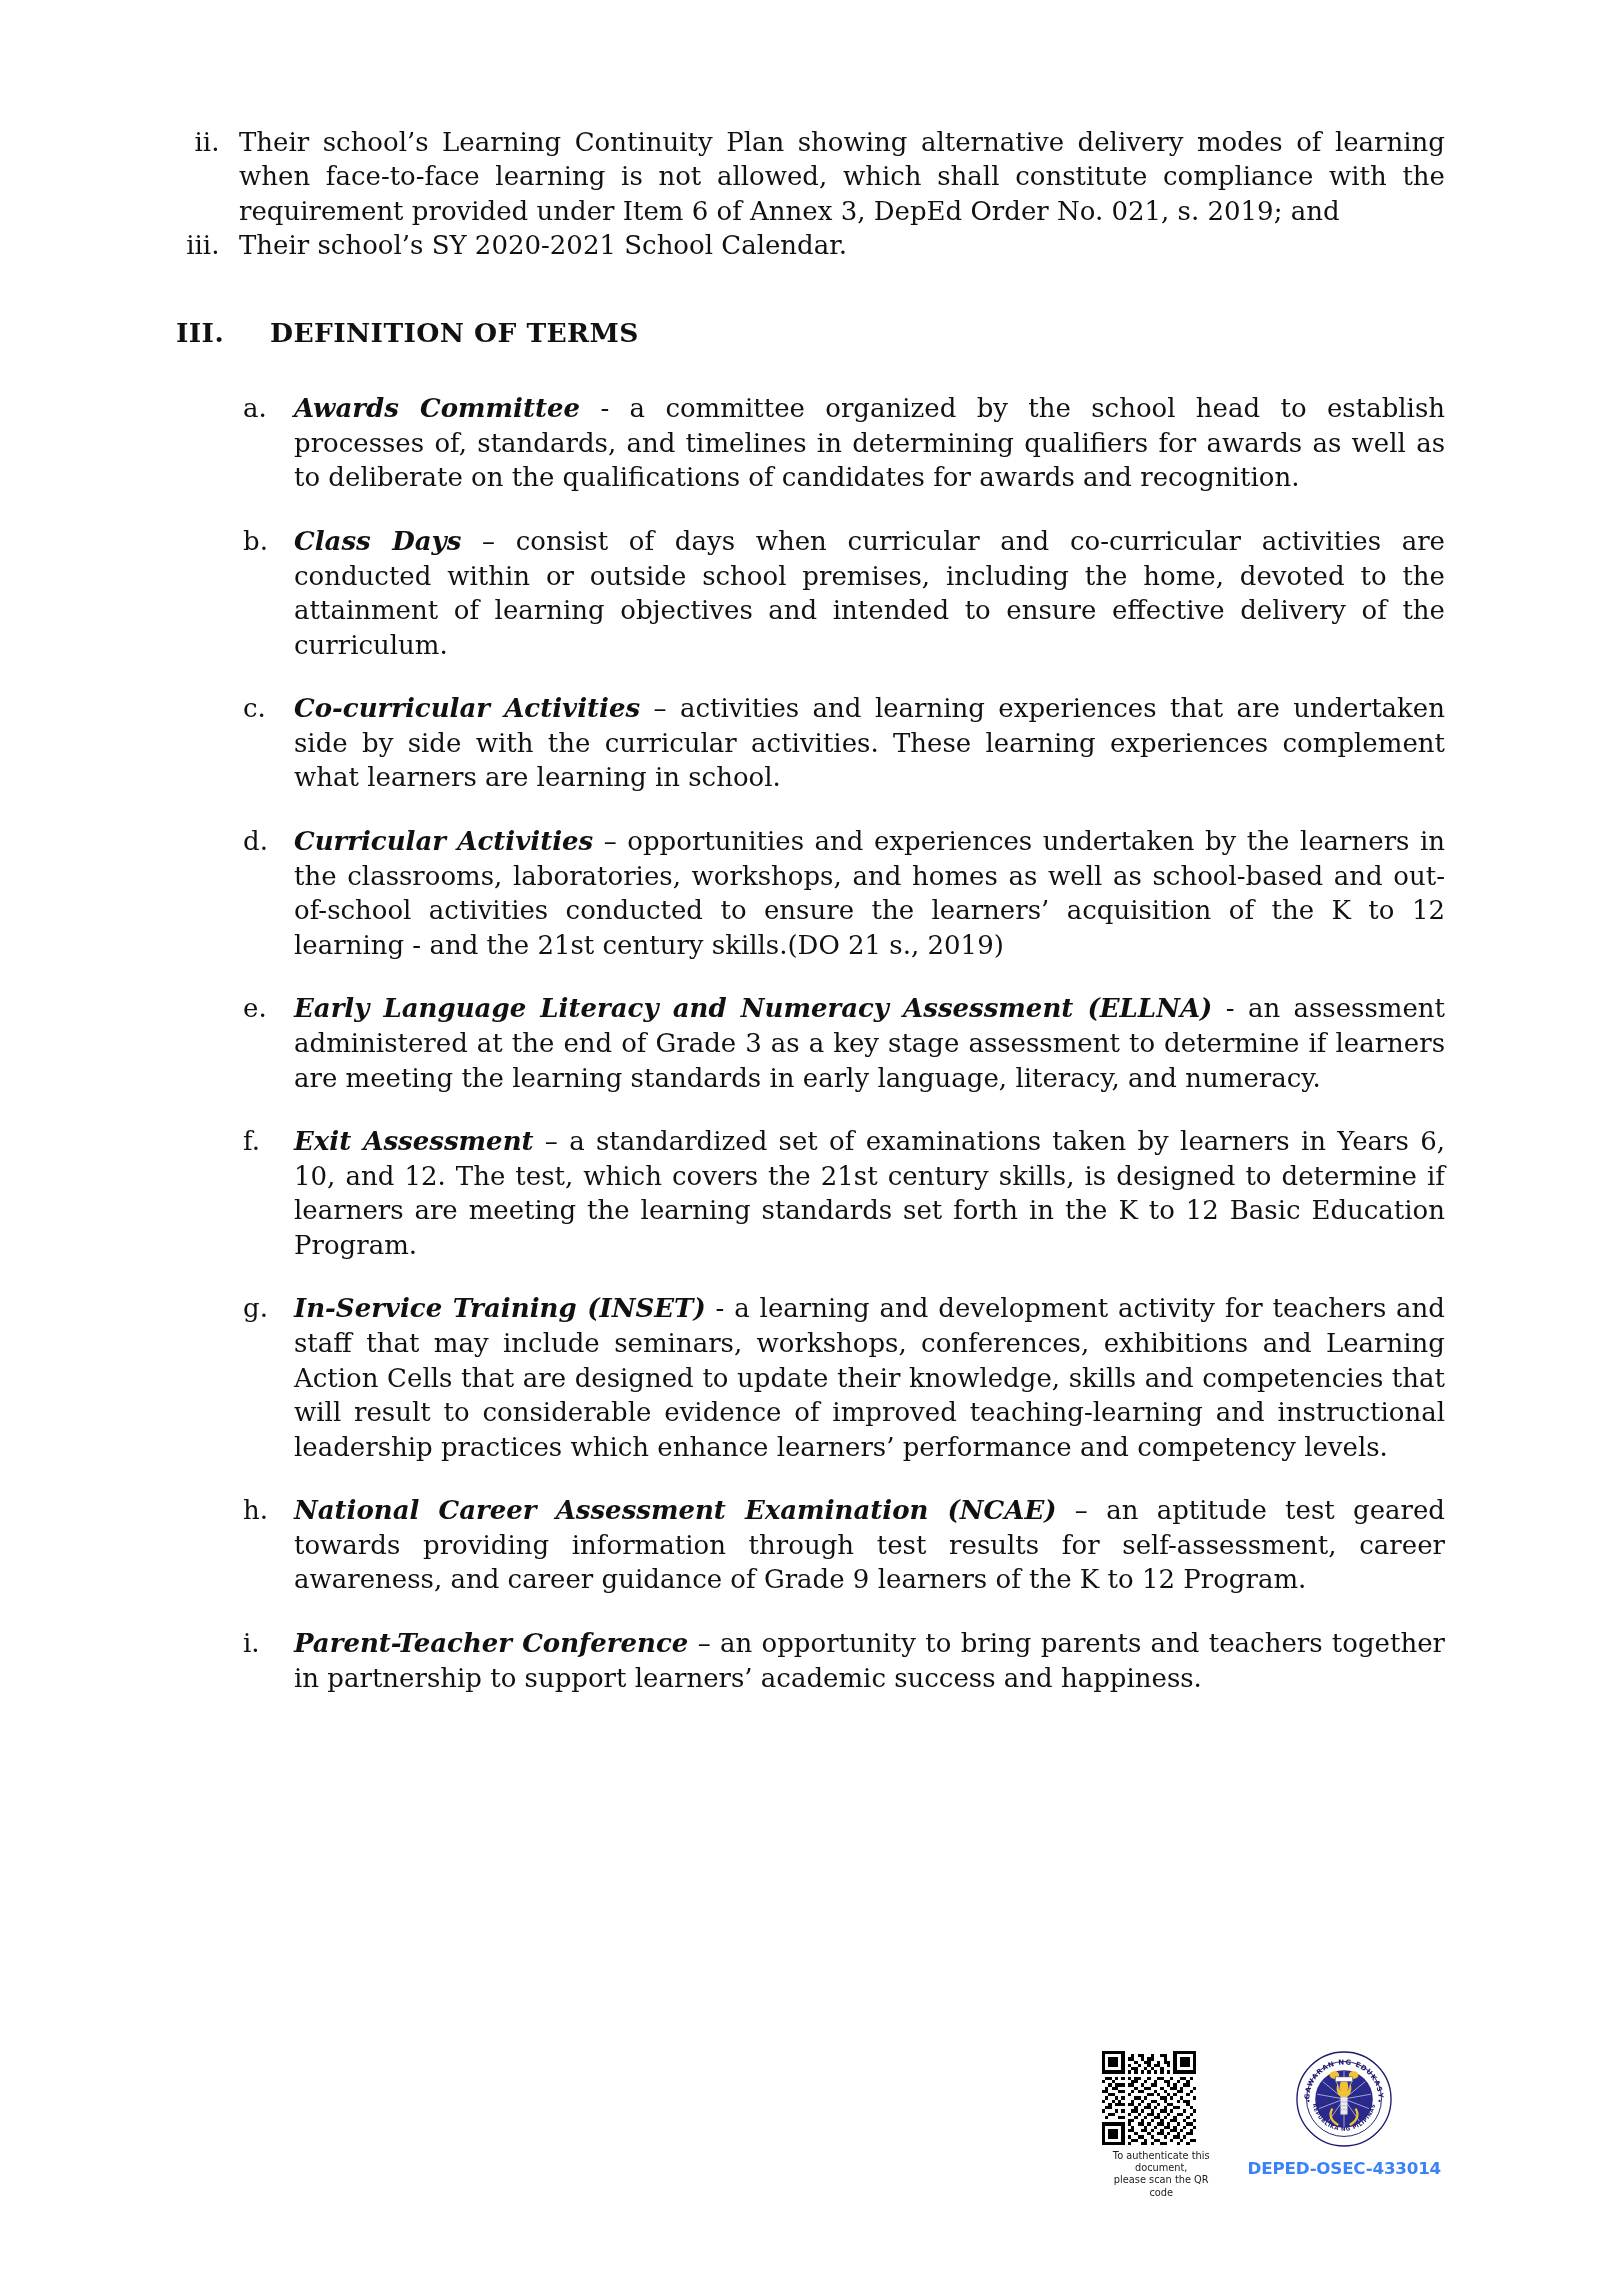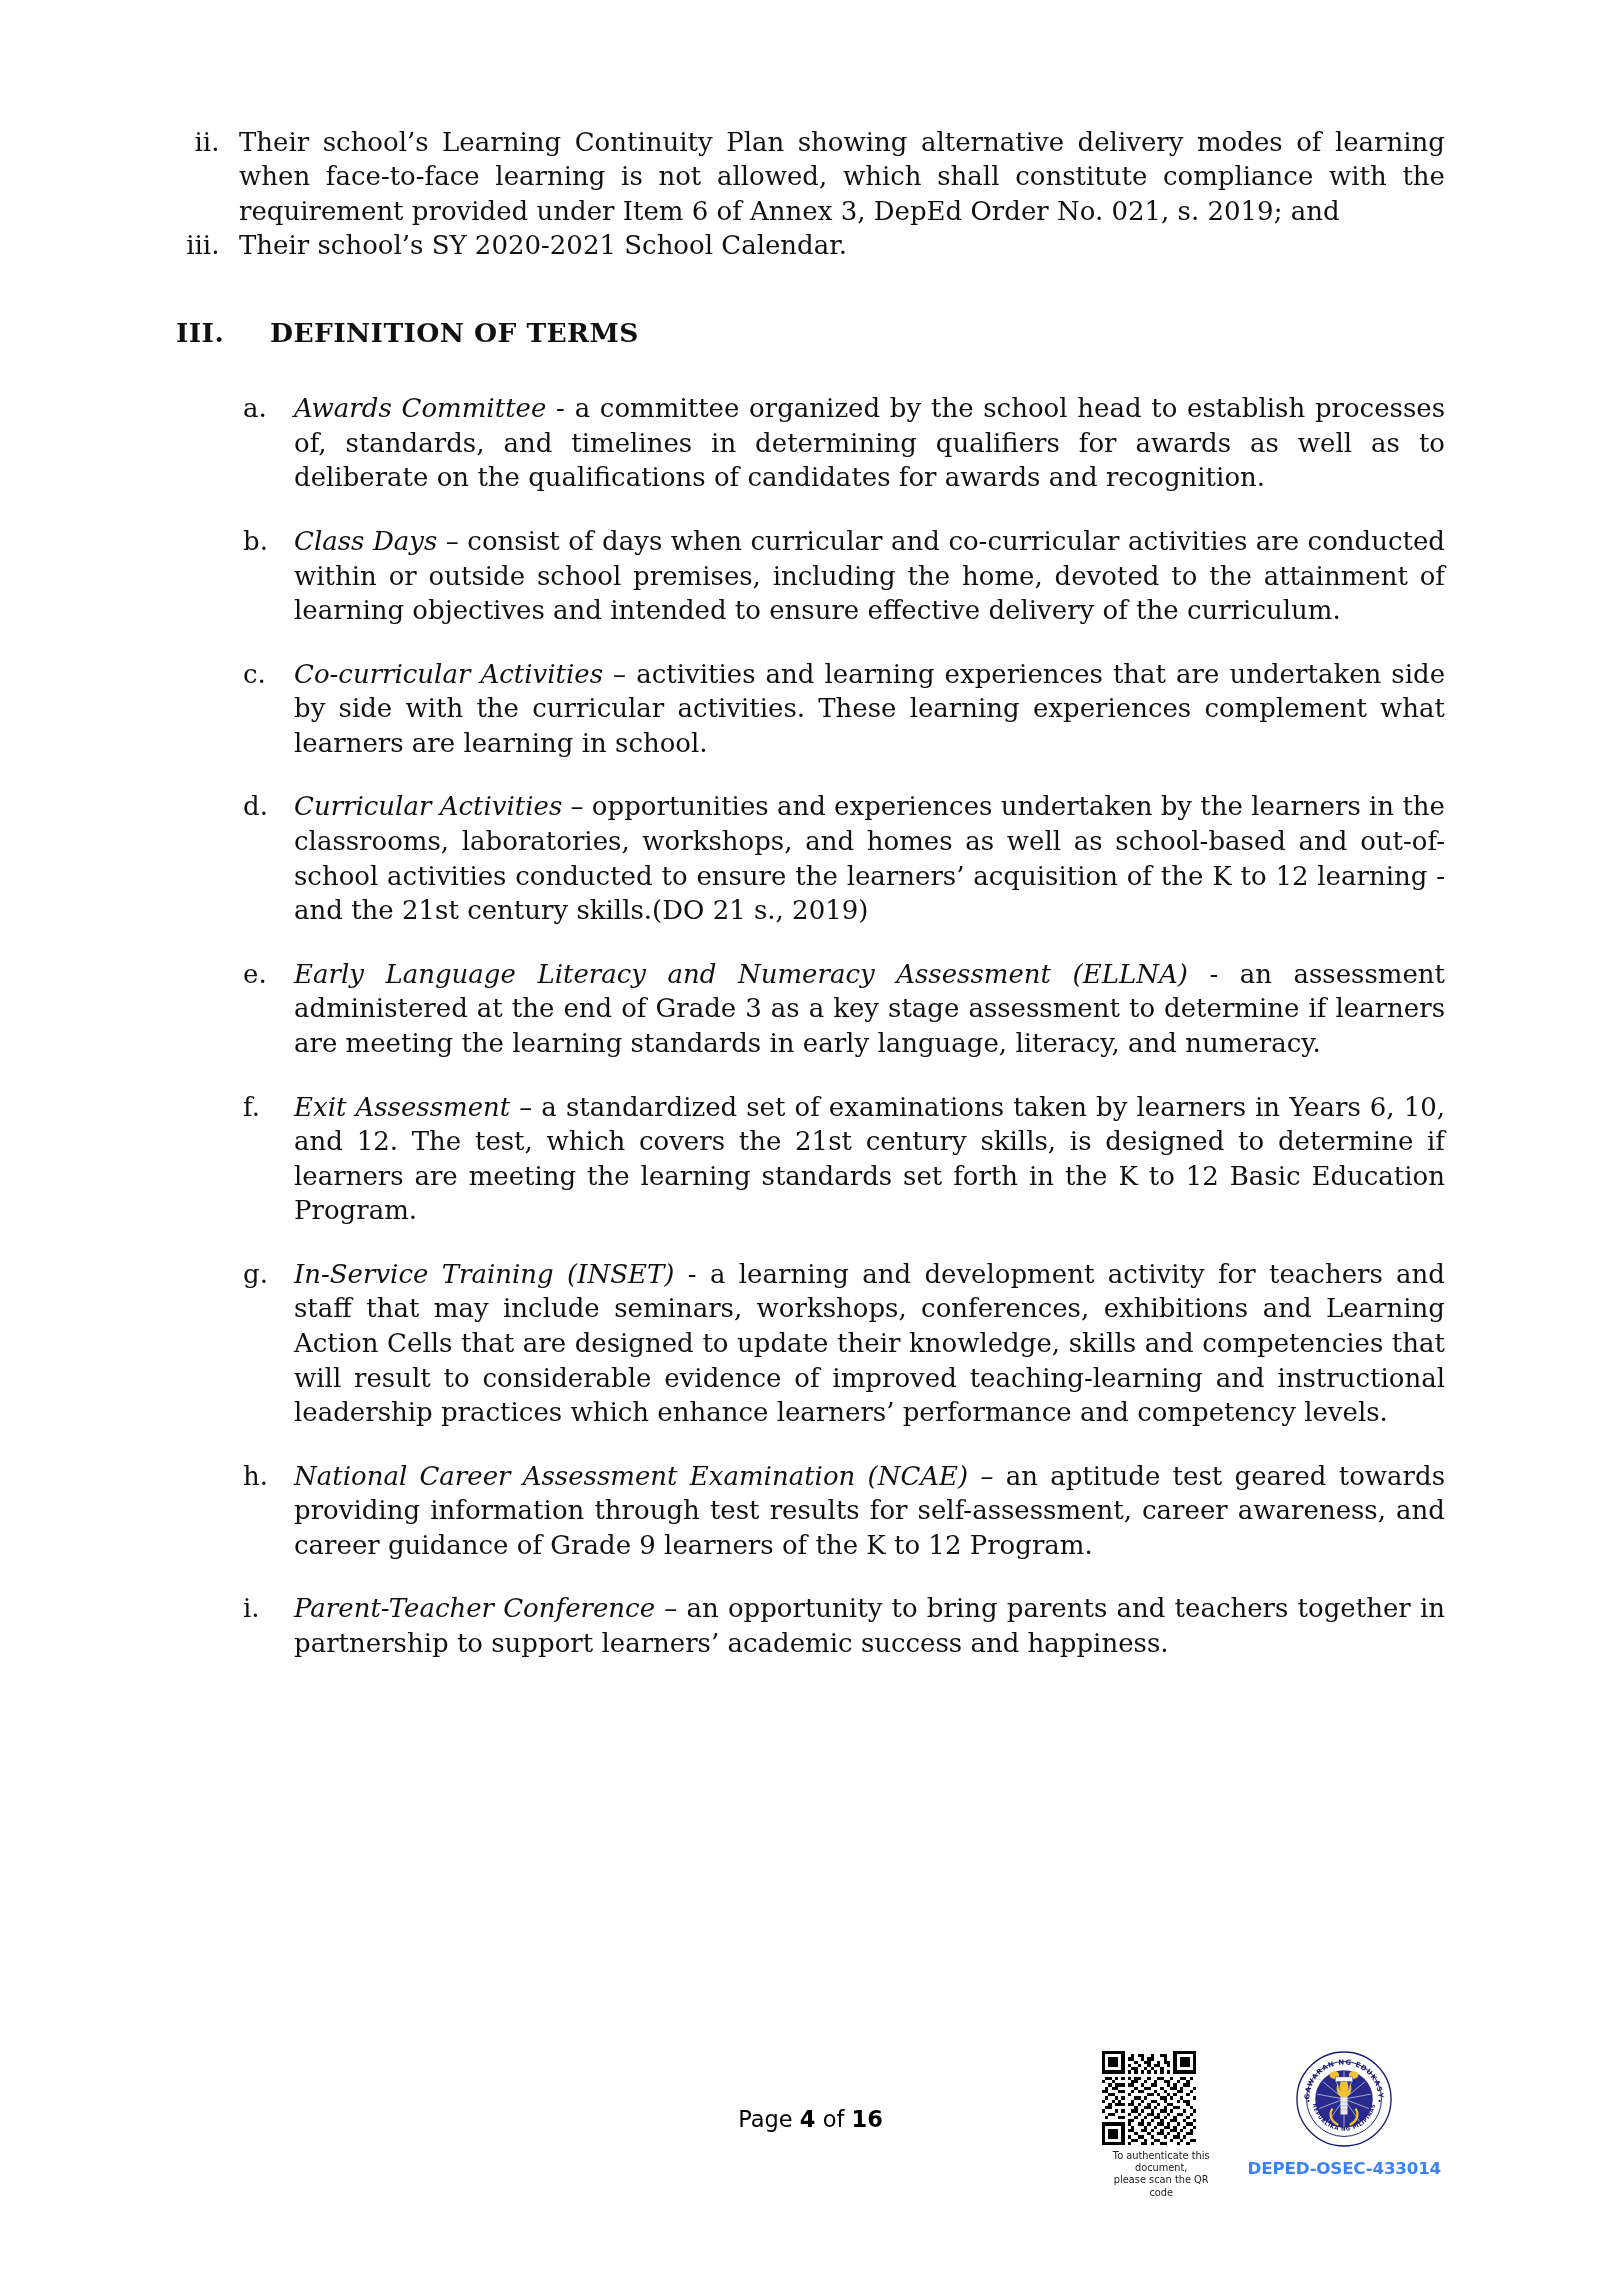--- a/index.html
+++ b/index.html
@@ -94,21 +94,21 @@
     line-height: 1.33;
   }
   .def-body {
     flex: 1 1 auto;
     font-size: 26px;
     line-height: 1.33;
     text-align: justify;
     text-justify: inter-word;
   }
   .term {
-    font-weight: normal;
+    font-weight: bold;
     font-style: italic;
   }
 
   
   .footer {
     position: absolute;
     left: 0; right: 0;
     bottom: 45px;
     height: 196px;
   }
@@ -233,26 +233,20 @@
     <li class="def-item">
       <span class="def-marker">i.</span>
       <span class="def-body"><span class="term">Parent-Teacher Conference</span><span> – </span><span>an opportunity to bring parents and teachers together in partnership to support learners’ academic success and happiness.</span></span>
     </li>
 
   </ul>
 </div>
 
 <div class="footer">
 
-  <div class="page-number">
-    <span>Page</span>
-    <b>4</b>
-    <span>of</span>
-    <b>16</b>
-  </div>
 
   <div class="auth-block">
 
     <div class="qr-wrap">
       <svg class="qr-code" viewBox="0 0 29 29" shape-rendering="crispEdges">
         <rect width="29" height="29" fill="#ffffff"></rect>
         <g fill="#000000">
 
           <rect x="0" y="0" width="7" height="1"></rect>
             <rect x="0" y="6" width="7" height="1"></rect>

